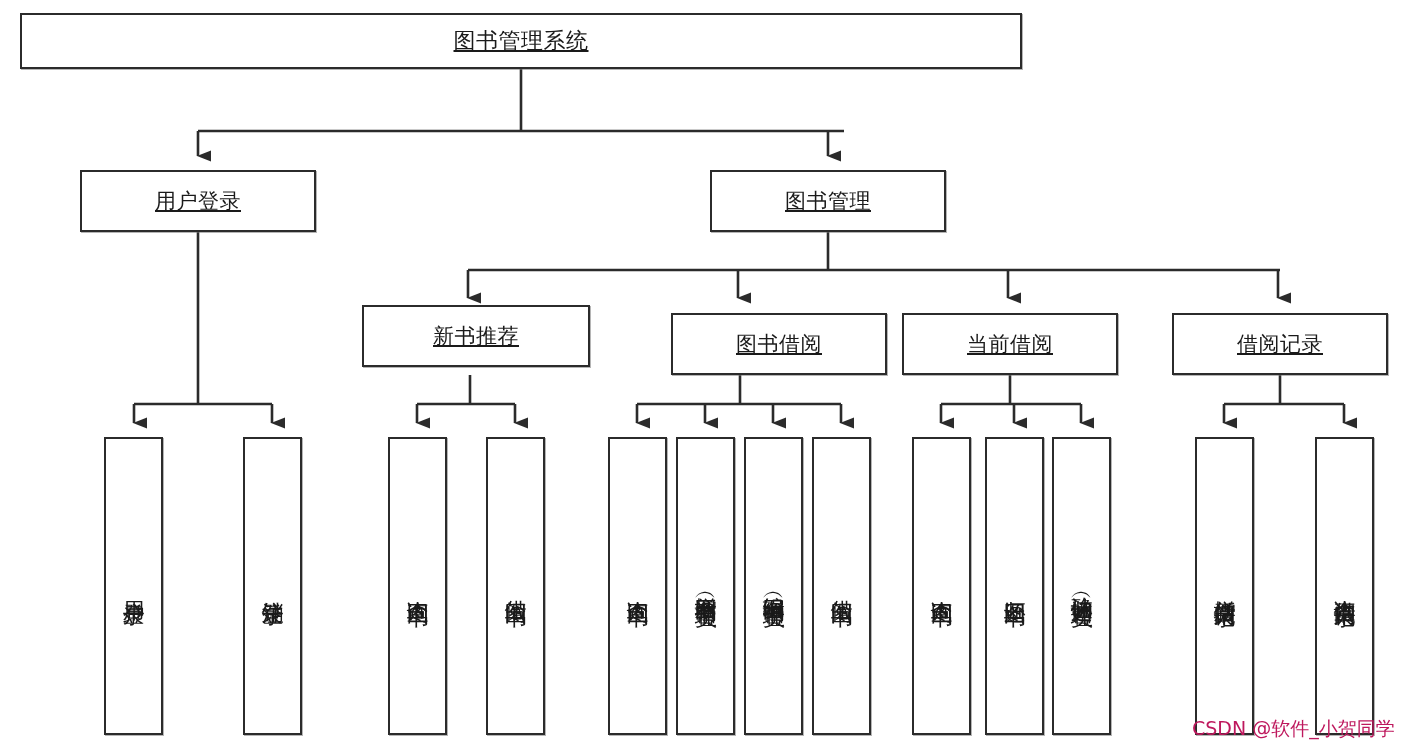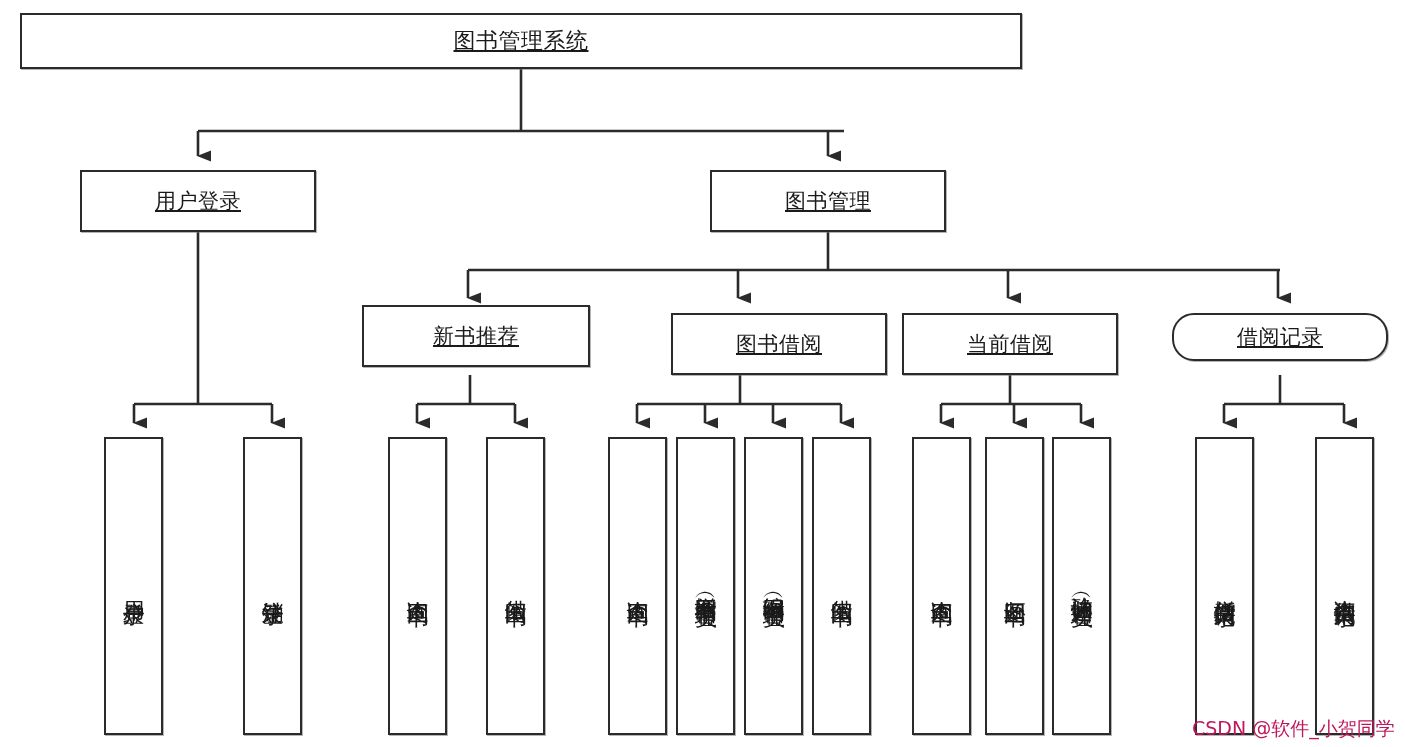--- a/index.html
+++ b/index.html
@@ -145,21 +145,21 @@
 
   <div class="node horiz" style="left:362px; top:305px; width:228px; height:62px;">
     <span class="label">新书推荐</span>
   </div>
   <div class="node horiz" style="left:632px; top:313px; width:216px; height:62px;margin-left:39px;">
     <span class="label">图书借阅</span>
   </div>
   <div class="node horiz" style="left:902px; top:313px; width:216px; height:62px;">
     <span class="label">当前借阅</span>
   </div>
-  <div class="node horiz" style="left:1172px; top:313px; width:216px; height:48px;border-radius:22px;">
+  <div class="node horiz" style="left:1172px; top:313px; width:216px; height:62px;">
     <span class="label">借阅记录</span>
   </div>
 
   <div class="node vert" style="left:104px; top:437px; width:59px; height:298px;">
     <span class="label">用户登录</span>
   </div>
   <div class="node vert" style="left:243px; top:437px; width:59px; height:298px;">
     <span class="label">注销登录</span>
   </div>
   <div class="node vert" style="left:388px; top:437px; width:59px; height:298px;">

